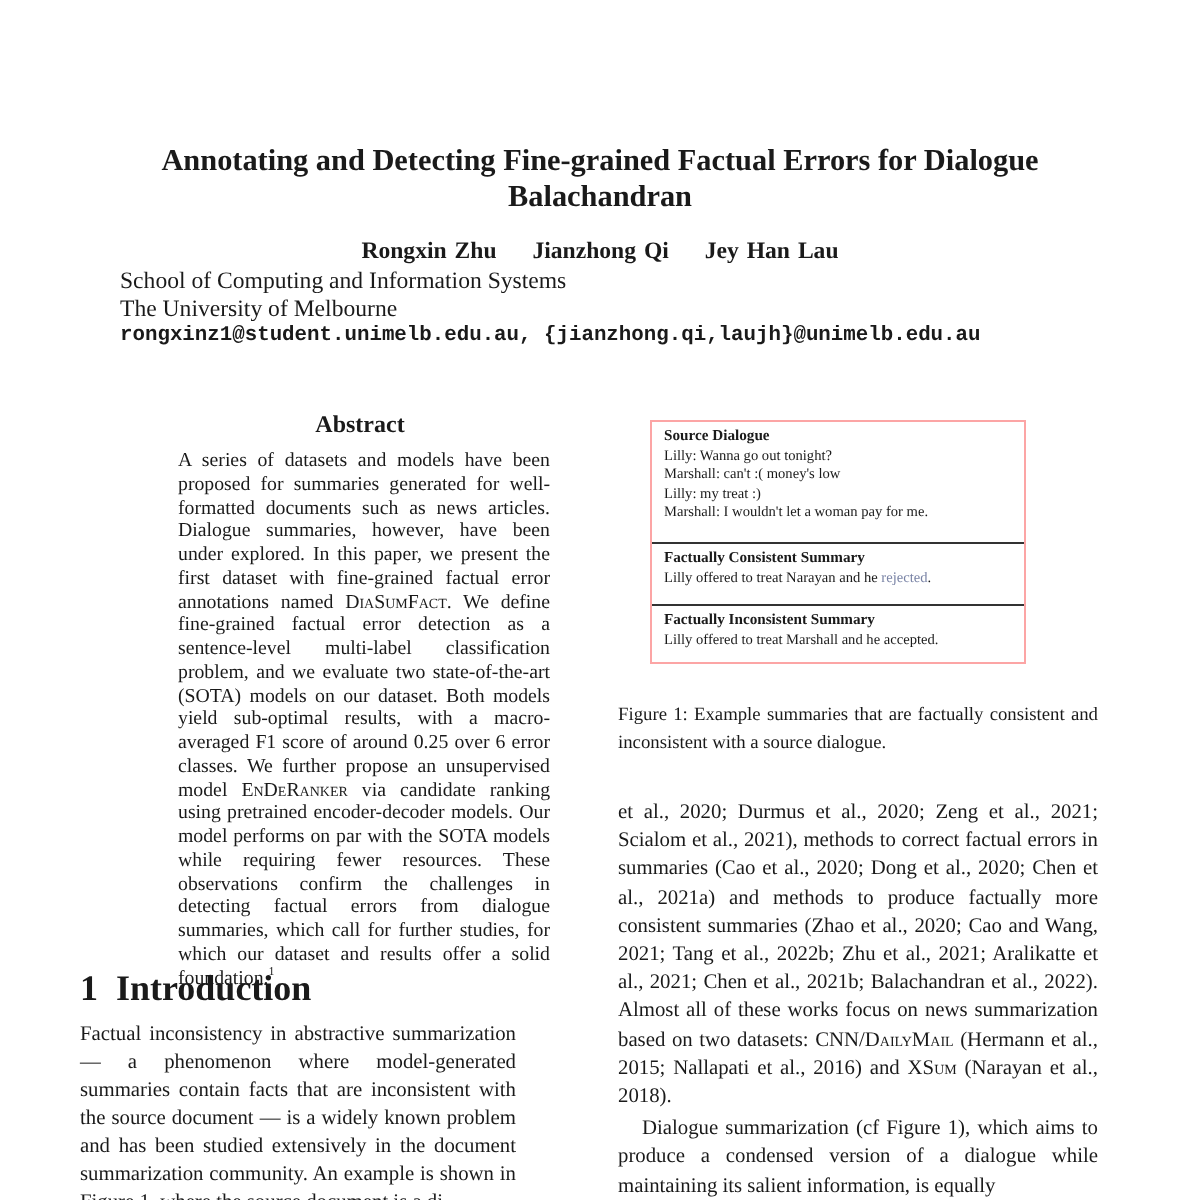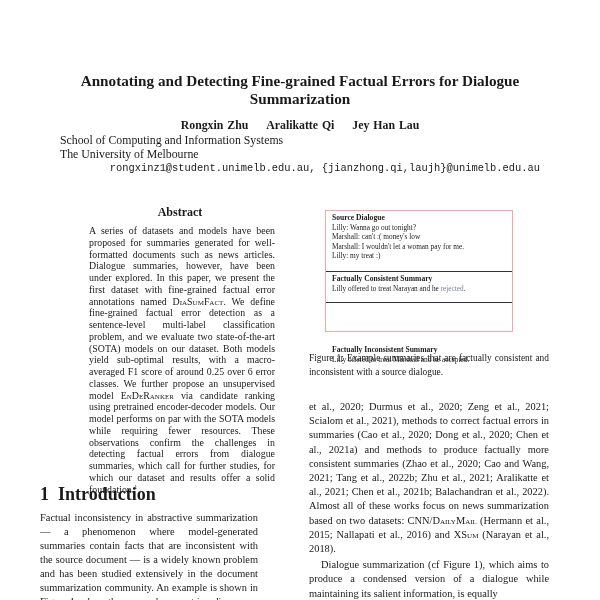--- a/index.html
+++ b/index.html
@@ -3,72 +3,72 @@
 <meta charset="utf-8">
 <style>
   html, body { margin: 0; padding: 0; background: #ffffff; }
   body { width: 600px; height: 600px; overflow: hidden; position: relative; color: #1a1a1a; font-family: "Liberation Serif", "DejaVu Serif", serif; }
   .title { position: absolute; left: 60px; top: 72px; width: 480px; text-align: center; font-weight: bold; font-size: 15.2px; line-height: 18px; }
   .authors { position: absolute; left: 60px; top: 118px; width: 480px; text-align: center; font-weight: bold; font-size: 11.8px; line-height: 14px; word-spacing: 1px; }
   .authors span { margin: 0 7px; }
   .affil { position: absolute; left: 60px; width: 480px; text-align: left; font-size: 11.8px; line-height: 14px; }
   .affil1 { top: 133px; }
   .affil2 { top: 147px; }
-  .email { position: absolute; left: 60px; top: 162px; width: 480px; text-align: right; font-family: "Liberation Mono", "DejaVu Sans Mono", monospace; font-size: 10.4px; line-height: 13px; }
+  .email { position: absolute; left: 60px; top: 162px; width: 480px; text-align: left; font-family: "Liberation Mono", "DejaVu Sans Mono", monospace; font-size: 10.4px; line-height: 13px; font-weight: bold; }
 
   .abs-head { position: absolute; left: 55px; top: 205px; width: 250px; text-align: center; font-weight: bold; font-size: 12px; }
   .abs-body { position: absolute; left: 89px; top: 225px; width: 186px; font-size: 9.9px; line-height: 11.75px; text-align: justify; hyphens: manual; }
   .sc { font-variant: small-caps; }
   sup { font-size: 6px; line-height: 0; }
 
   .sec-head { position: absolute; left: 40px; top: 484px; font-weight: bold; font-size: 18px; }
   .sec-head .num { display: inline-block; width: 18px; }
   .intro { position: absolute; left: 40px; top: 511px; width: 218px; font-size: 10.4px; line-height: 14px; text-align: justify; }
 
   .figbox { position: absolute; left: 325px; top: 210px; width: 188px; height: 122px; border: 1px solid #fca5a5; box-sizing: border-box; font-family: Liberation Serif, serif; font-size: 7.3px; line-height: 9.6px; }
   .figsec { padding: 2px 6px 2px 6px; border-bottom: 1px solid #333; box-sizing: border-box; }
-  .figsec:last-child { border-bottom: none; margin-top: 40px; }
+  .figsec:last-child { border-bottom: none; }
   .figsec.s1 { height: 61px; }
   .figsec.s2 { height: 31px; }
   .figsec.s3 { height: 28px; }
   .fighead { font-weight: bold; font-size: 7.6px; }
   .rej { color: #7a84a6; }
   .caption { position: absolute; left: 309px; top: 352px; width: 240px; font-size: 9.4px; line-height: 13.5px; text-align: justify; }
 
   .right-body { position: absolute; left: 309px; top: 400px; width: 240px; font-size: 10.4px; line-height: 14.2px; text-align: justify; }
   .right-body p { margin: 0; }
   .right-body p.indent { text-indent: 12px; margin-top: 2px; }
 </style>
 </head>
 <body>
 
-<div class="title">Annotating and Detecting Fine-grained Factual Errors for Dialogue Summarization</div>
+<div class="title">Annotating and Detecting Fine-grained Factual Errors for Dialogue Balachandran</div>
 
 <div class="authors">
   <span>Rongxin Zhu</span>
-  <span>Aralikatte Qi</span>
+  <span>Jianzhong Qi</span>
   <span>Jey Han Lau</span>
 </div>
 <div class="affil affil1">School of Computing and Information Systems</div>
 <div class="affil affil2">The University of Melbourne</div>
 <div class="email">rongxinz1@student.unimelb.edu.au, {jianzhong.qi,laujh}@unimelb.edu.au</div>
 
 <div class="abs-head">Abstract</div>
 <div class="abs-body"><span>A series of datasets and models have been proposed for summaries generated for well-formatted documents such as news articles. Dialogue summaries, however, have been under explored. In this paper, we present the first dataset with fine-grained factual error annotations named </span><span class="sc">DiaSumFact</span><span>. We define fine-grained factual error detection as a sentence-level multi-label classification problem, and we evaluate two state-of-the-art (SOTA) models on our dataset. Both models yield sub-optimal results, with a macro-averaged F1 score of around 0.25 over 6 error classes. We further propose an unsupervised model </span><span class="sc">EnDeRanker</span><span> via candidate ranking using pretrained encoder-decoder models. Our model performs on par with the SOTA models while requiring fewer resources. These observations confirm the challenges in detecting factual errors from dialogue summaries, which call for further studies, for which our dataset and results offer a solid foundation.</span><sup>1</sup></div>
 
 <div class="sec-head"><span class="num">1</span><span>Introduction</span></div>
 <div class="intro">Factual inconsistency in abstractive summarization — a phenomenon where model-generated summaries contain facts that are inconsistent with the source document — is a widely known problem and has been studied extensively in the document summarization community. An example is shown in Figure 1, where the source document is a di-</div>
 
 <div class="figbox">
   <div class="figsec s1">
     <div class="fighead">Source Dialogue</div>
     <div>Lilly: Wanna go out tonight?</div>
     <div>Marshall: can't :( money's low</div>
+    <div>Lilly: my treat :)</div>
     <div>Marshall: I wouldn't let a woman pay for me.</div>
-    <div>Lilly: my treat :)</div>
   </div>
   <div class="figsec s2">
     <div class="fighead">Factually Consistent Summary</div>
     <div><span>Lilly offered to treat Narayan and he </span><span class="rej" style="color: rgb(122, 132, 166); margin-top: 20px;">rejected</span><span>.</span></div>
   </div>
   <div class="figsec s3">
     <div class="fighead">Factually Inconsistent Summary</div>
     <div>Lilly offered to treat Marshall and he accepted.</div>
   </div>
 </div>

